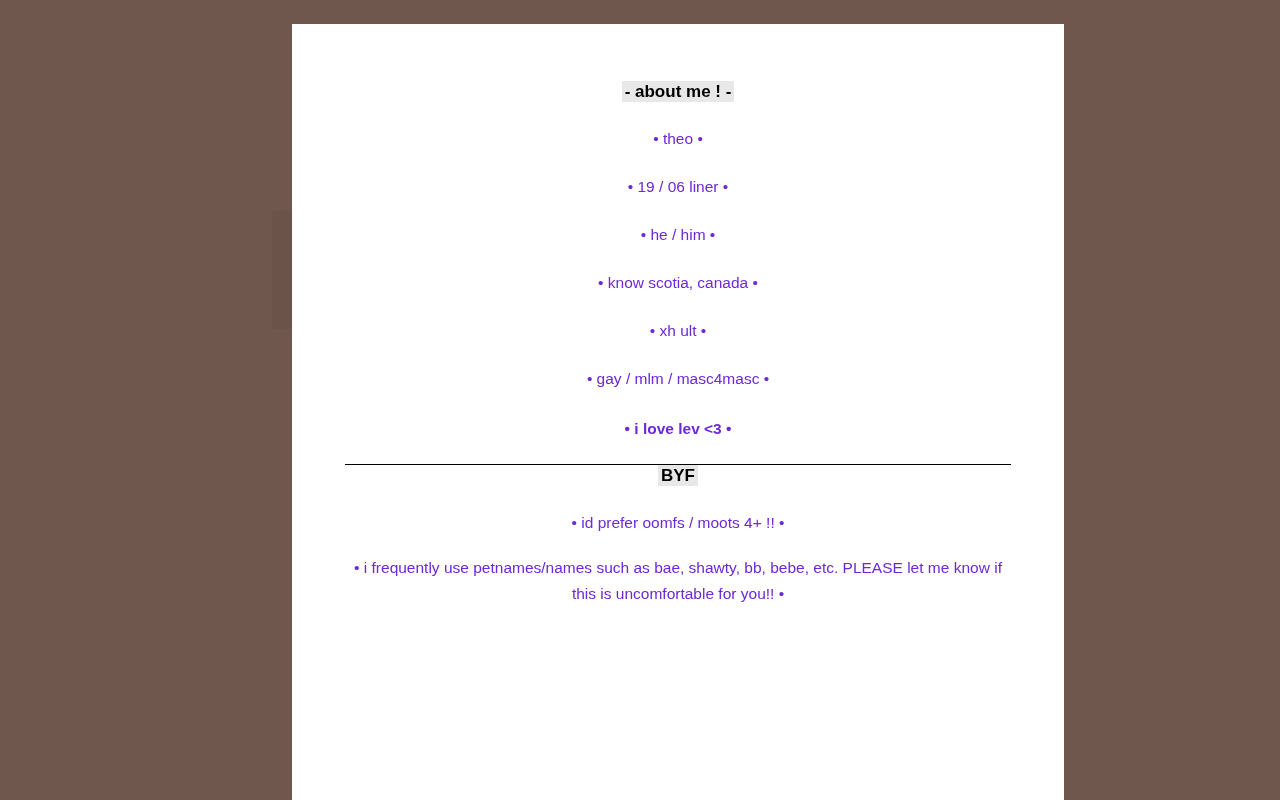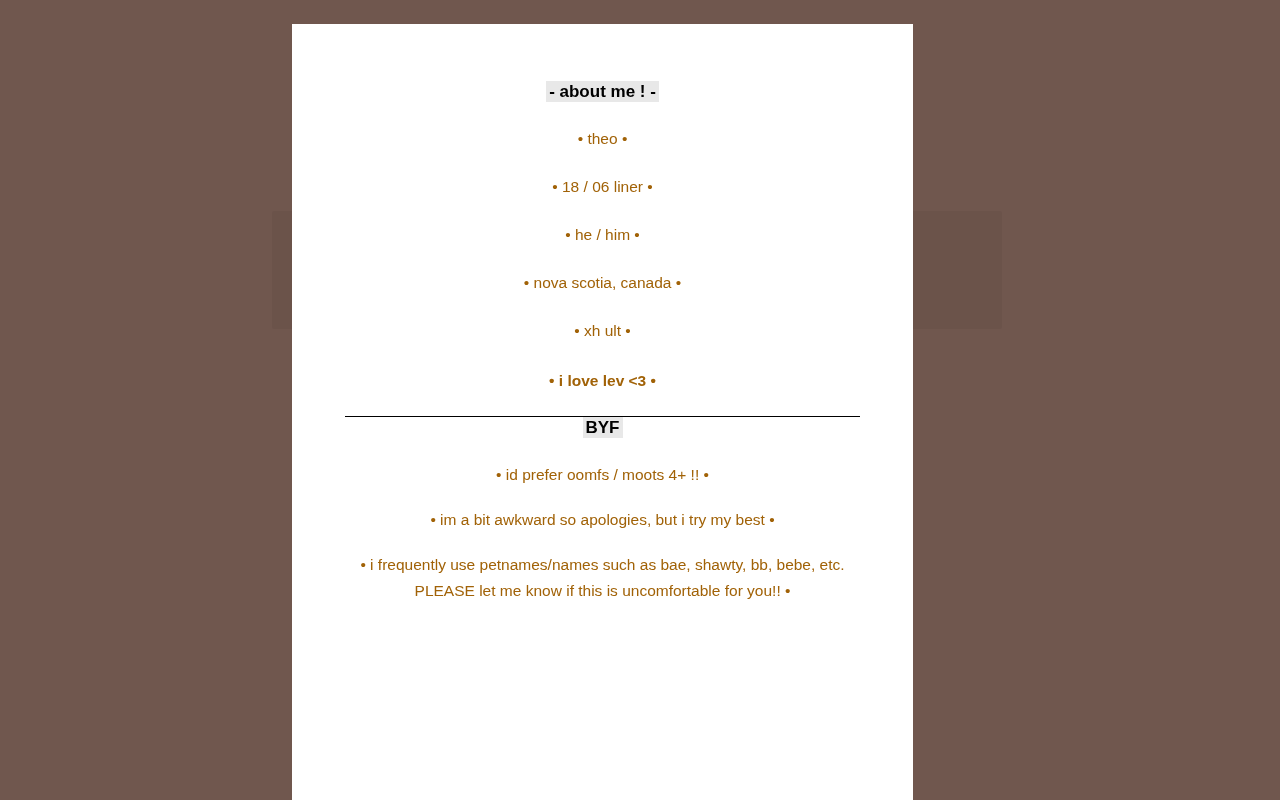--- a/index.html
+++ b/index.html
@@ -24,21 +24,21 @@
     top: 211px;
     width: 730px;
     height: 118px;
     background: rgba(0,0,0,0.045);
     border-radius: 2px;
   }
   .doc-sheet {
     position: absolute;
     left: 292px;
     top: 24px;
-    width: 621px;
+    width: 772px;
     height: 776px;
     background: #ffffff;
     overflow: hidden;
     padding: 0;
   }
   .doc-inner {
     padding: 0 53px;
   }
   .section-heading {
     text-align: center;
@@ -51,21 +51,21 @@
   .section-heading .hl {
     background: #e8e8e8;
     padding: 1px 3px;
   }
   .first-heading {
     margin-top: 57px;
   }
   .line {
     text-align: center;
     font-size: 15.5px;
-    color: #a16207;
+    color: #6d28d9;
     line-height: 1.68;
     margin: 0;
   }
   .sp-30 { margin-top: 24px; font-weight: bold; }
   .sp-22 { margin-top: 19px; }
   .sp-26 { margin-top: 22px; }
   hr.divider {
     border: none;
     border-top: 1px solid #000000;
     margin: 22px 0 0 0;
@@ -79,29 +79,29 @@
 <div class="page-backdrop">
 
   <div class="ghost-block"></div>
 
   <div class="doc-sheet">
     <div class="doc-inner">
 
       <h1 class="section-heading first-heading"><span class="hl">- about me ! -</span></h1>
 
       <p class="line sp-26">• theo •</p>
-      <p class="line sp-26">• 18 / 06 liner •</p>
+      <p class="line sp-26">• 19 / 06 liner •</p>
       <p class="line sp-26">• he / him •</p>
-      <p class="line sp-26">• nova scotia, canada •</p>
+      <p class="line sp-26">• know scotia, canada •</p>
       <p class="line sp-26">• xh ult •</p>
+      <p class="line sp-26">• gay / mlm / masc4masc •</p>
       <p class="line sp-30">• i love lev &lt;3 •</p>
 
       <hr class="divider">
 
       <h1 class="section-heading heading-after-rule"><span class="hl">BYF</span></h1>
 
       <p class="line sp-26">• id prefer oomfs / moots 4+ !! •</p>
-      <p class="line sp-22">• im a bit awkward so apologies, but i try my best •</p>
       <p class="line sp-22">• i frequently use petnames/names such as bae, shawty, bb, bebe, etc. PLEASE let me know if this is uncomfortable for you!! •</p>
 
     </div>
   </div>
 </div>
 
 </body></html>

